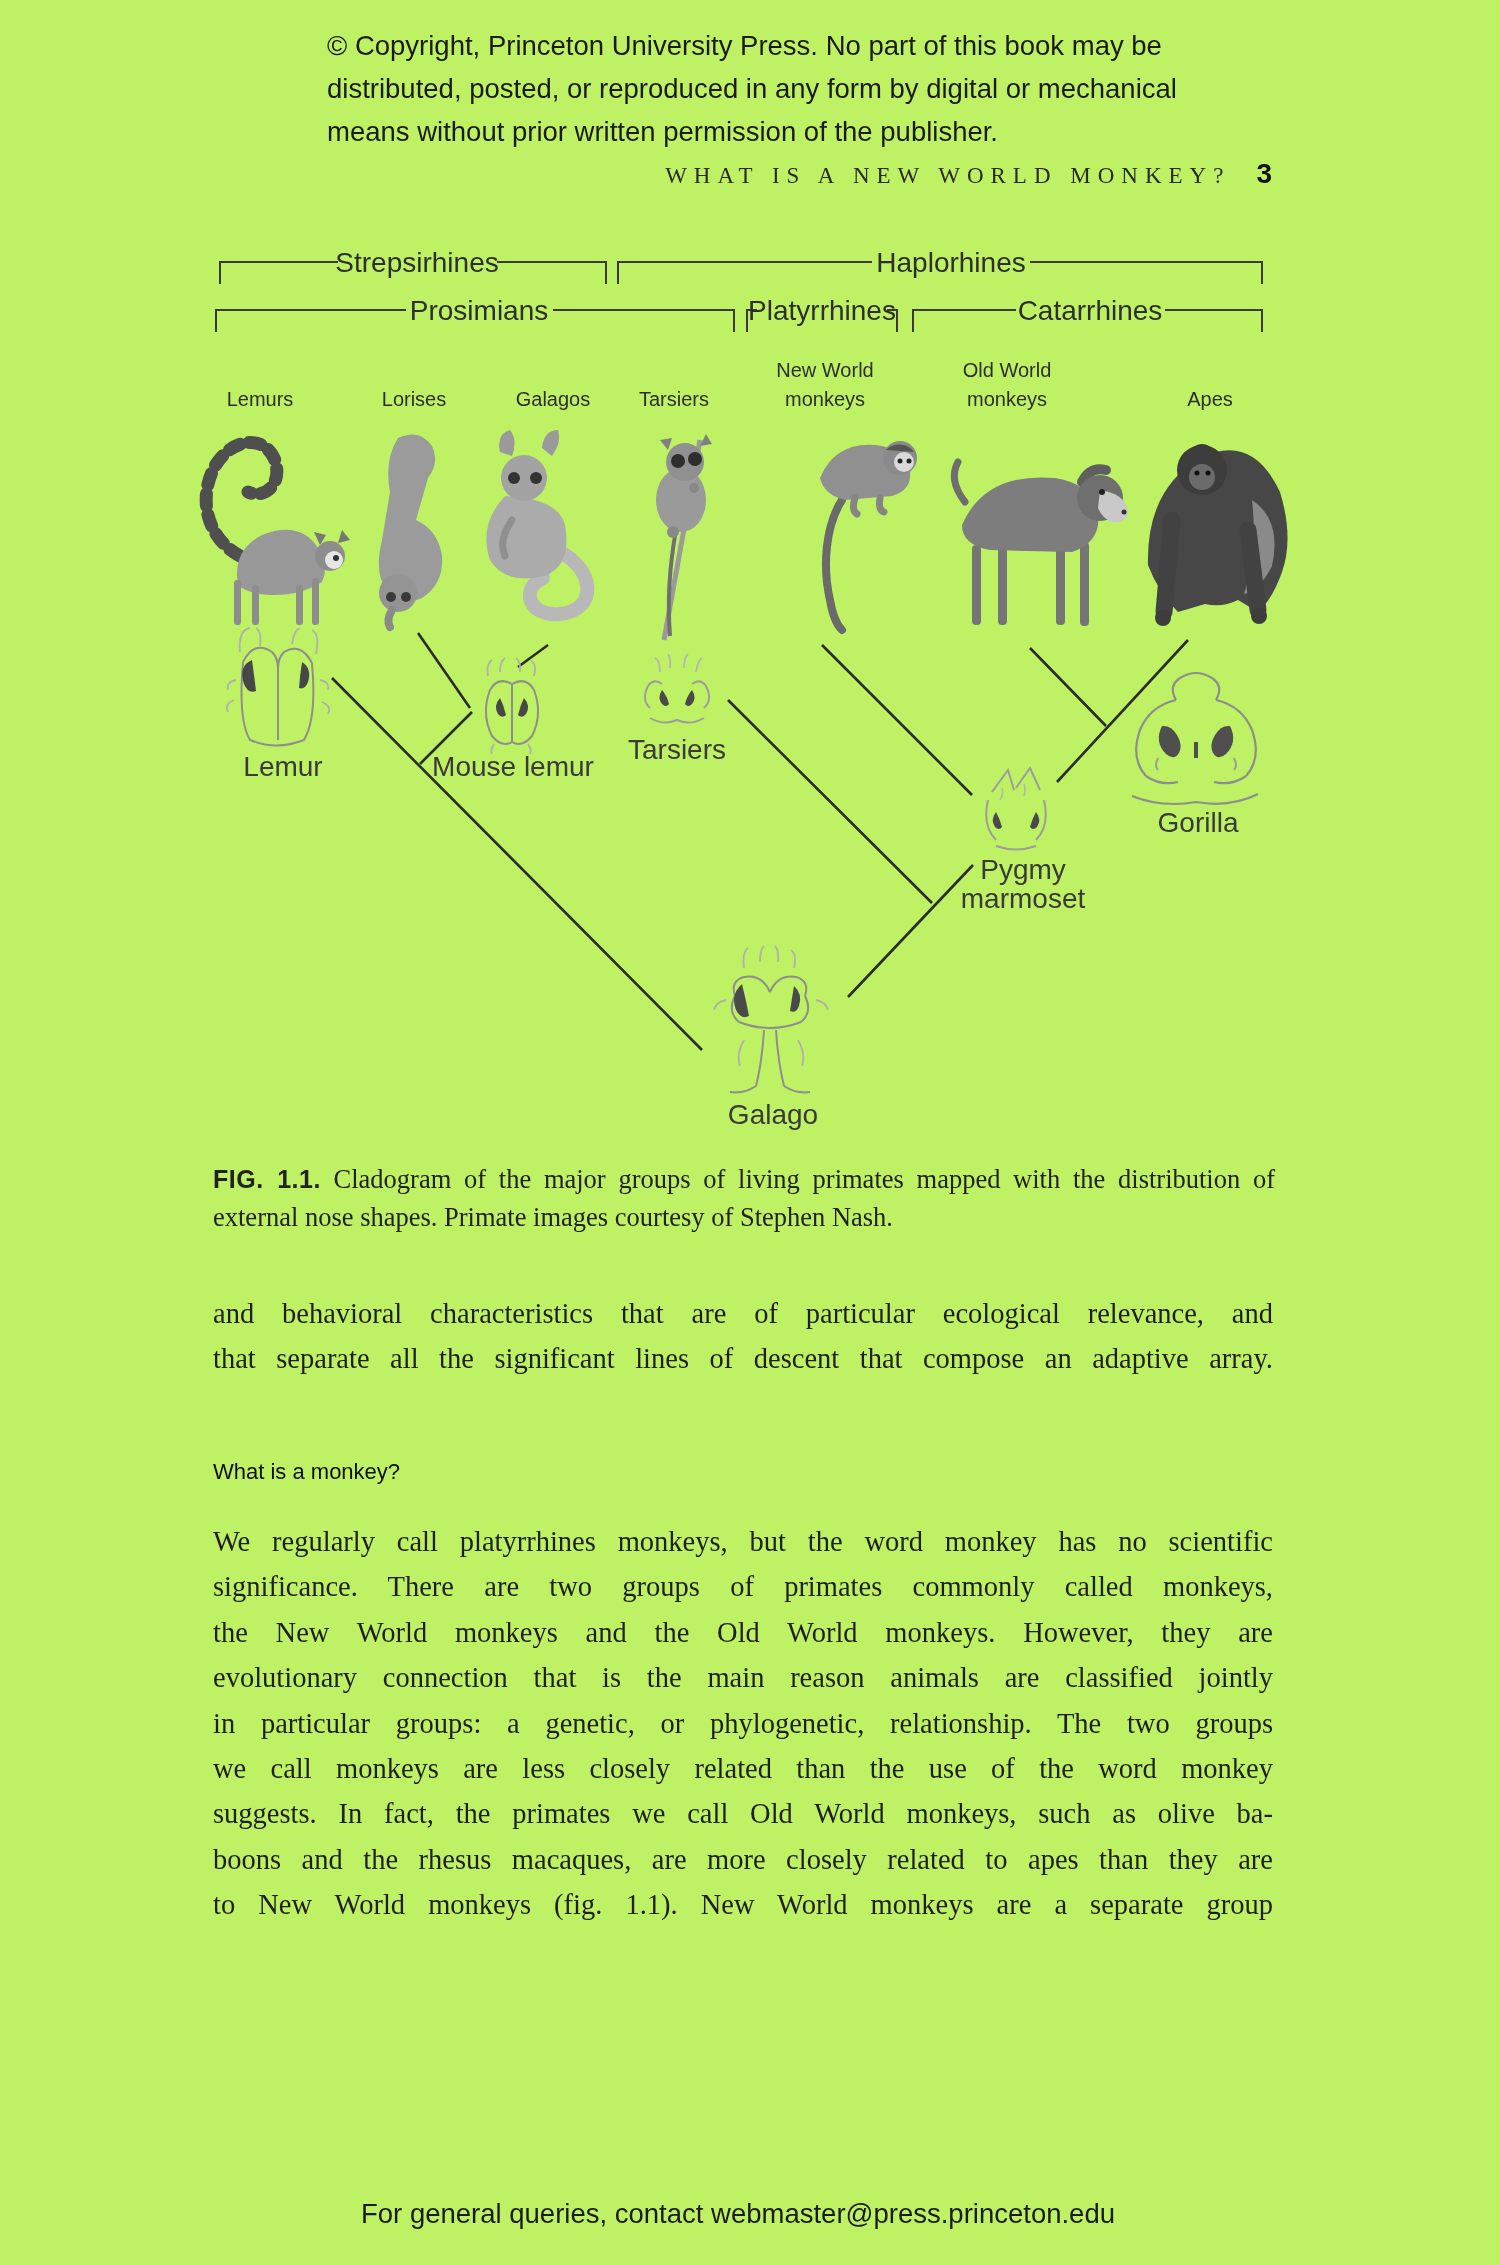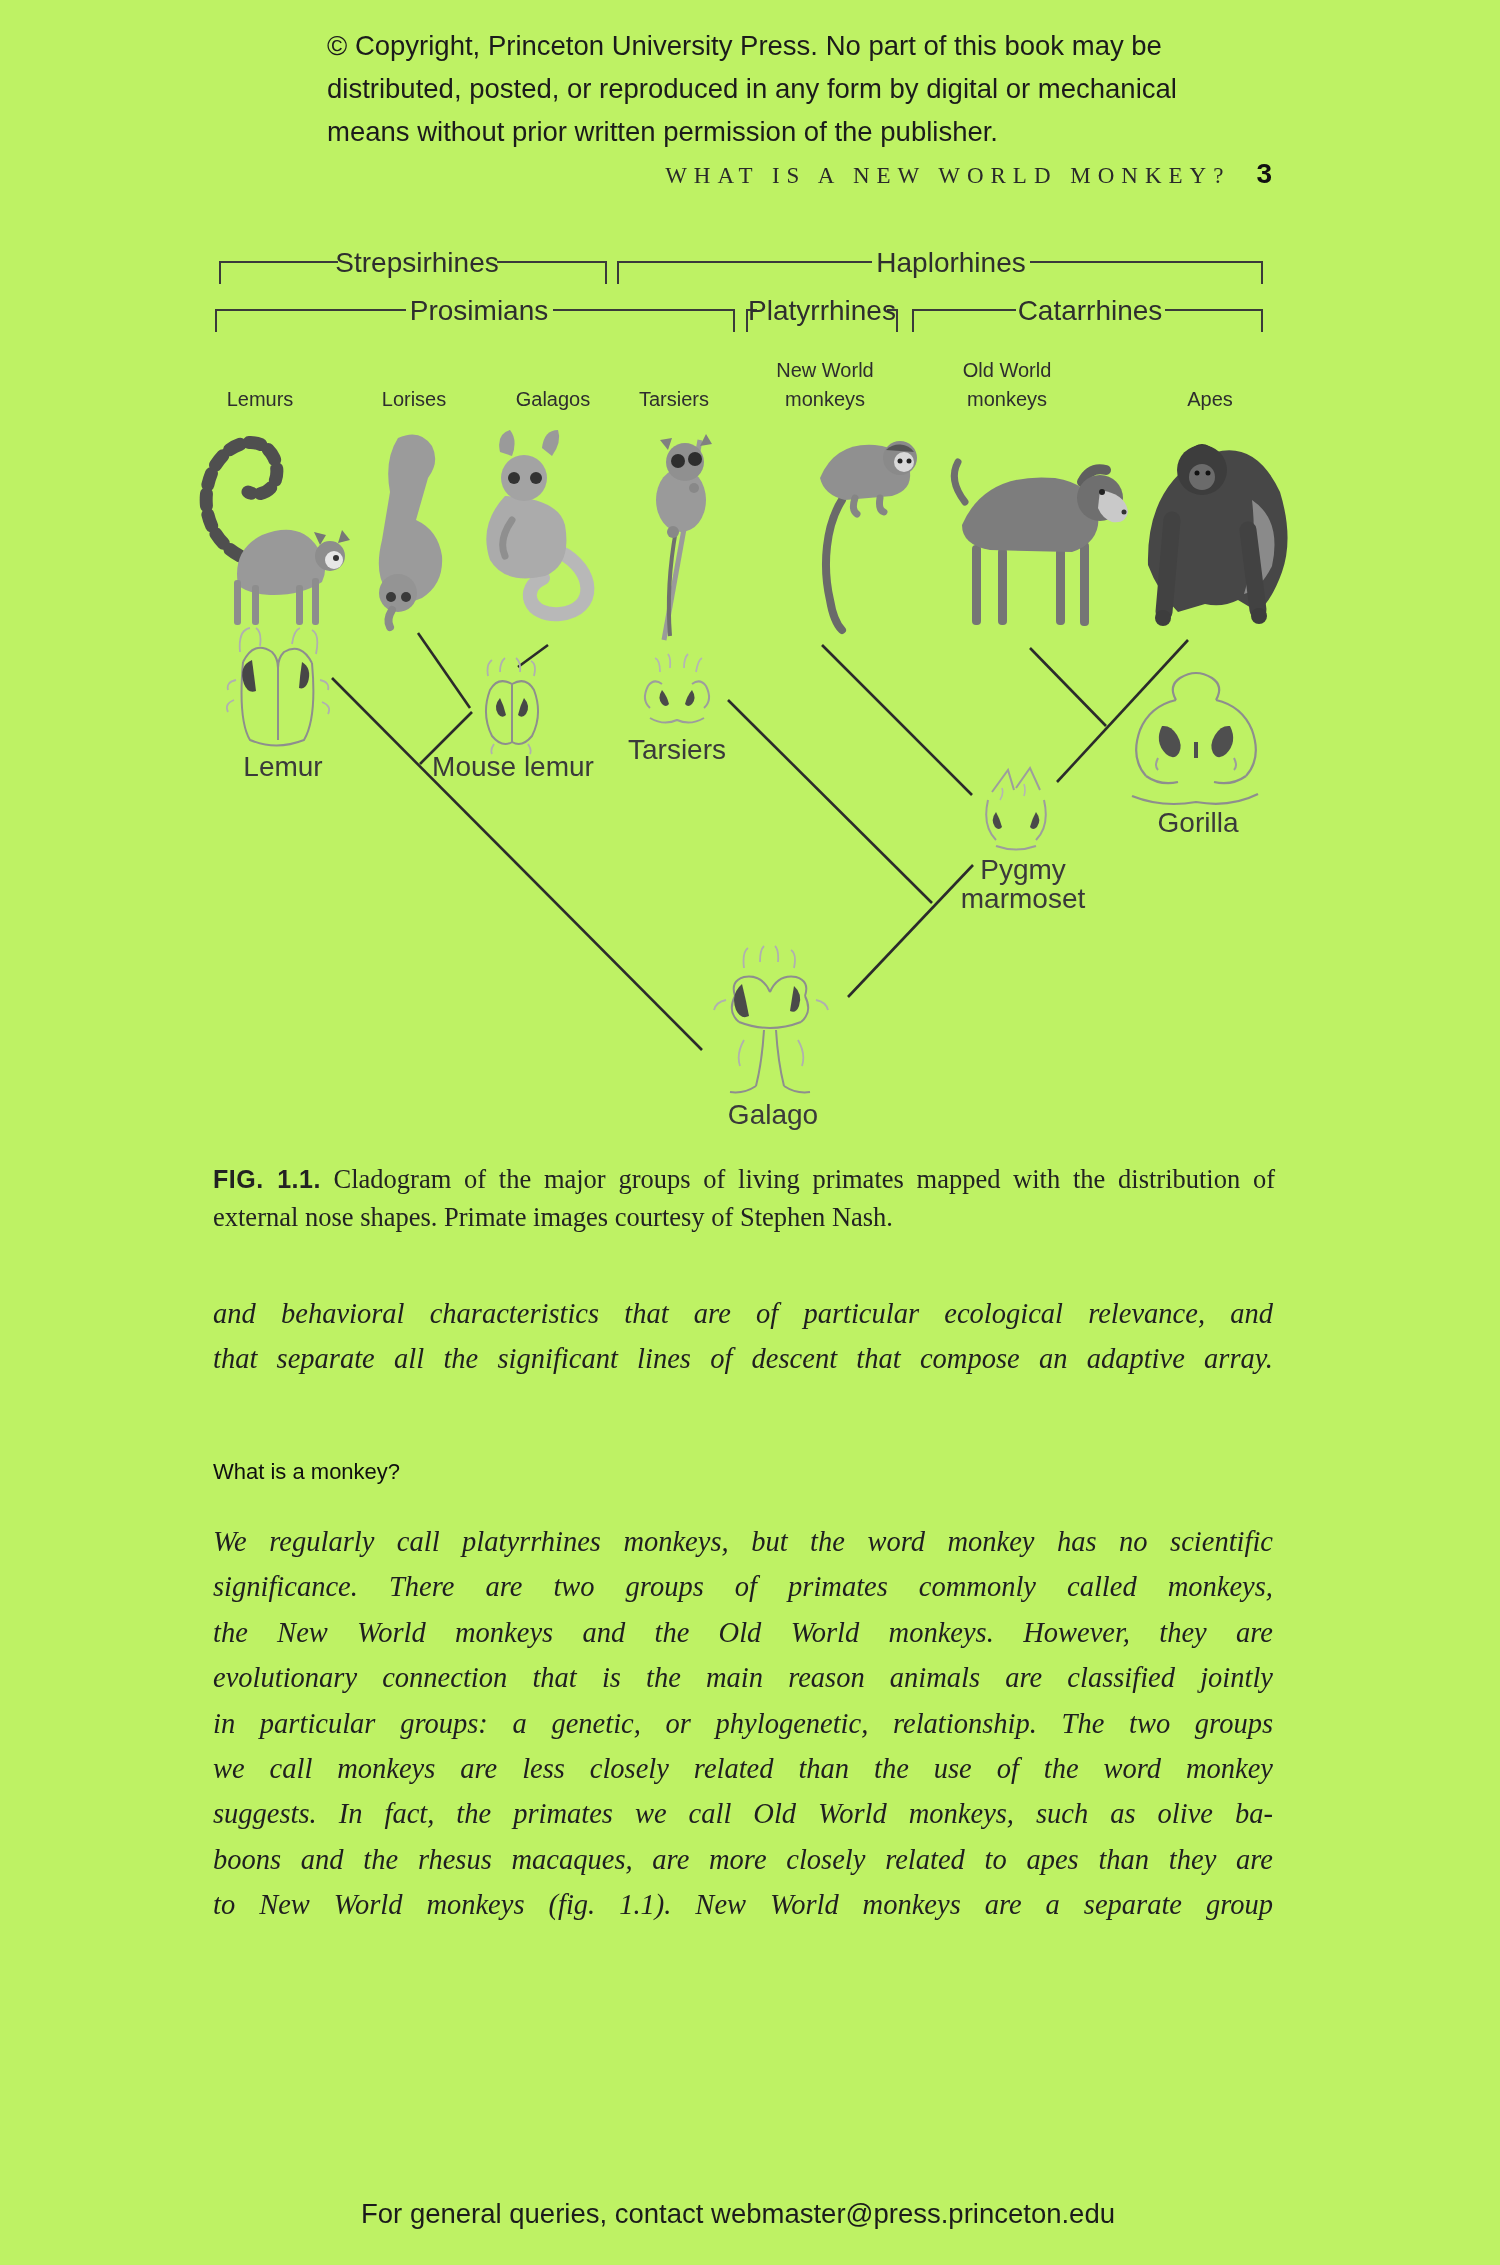--- a/index.html
+++ b/index.html
@@ -19,21 +19,21 @@
   .runhead .pagenum{font-size:28px;font-weight:bold;color:#111;}
   
   .bracket-label{font-size:28px;color:#2e2e2e;white-space:nowrap;}
   .taxon-label{font-size:20px;color:#2e2e2e;line-height:29px;white-space:nowrap;}
   .nose-label{font-size:28px;color:#3a3a3a;line-height:29px;white-space:nowrap;}
   
   .caption{left:213px;top:1160px;width:1062px;font-size:26.5px;line-height:38px;
     text-align:justify;color:#222;}
   .caption .figtag{font-family:"Liberation Sans",sans-serif;font-weight:bold;font-size:25px;letter-spacing:0.5px;}
   
-  .bodyblock{left:213px;width:1060px;font-style:italic;}
+  .bodyblock{left:213px;width:1060px;}
   .bodyline{height:45.4px;line-height:45.4px;font-size:28.5px;color:#1f1f1f;
     text-align:justify;text-align-last:justify;white-space:nowrap0;}
   .heading{left:213px;top:1459px;font-size:22px;font-weight:normal;color:#0f0f0f;}
   .footer{left:0;top:2198px;width:1476px;text-align:center;font-size:27.5px;color:#1b1b1b;}
   svg{display:block;}
 </style>
 </head>
 <body>
 
 <div class="page">

